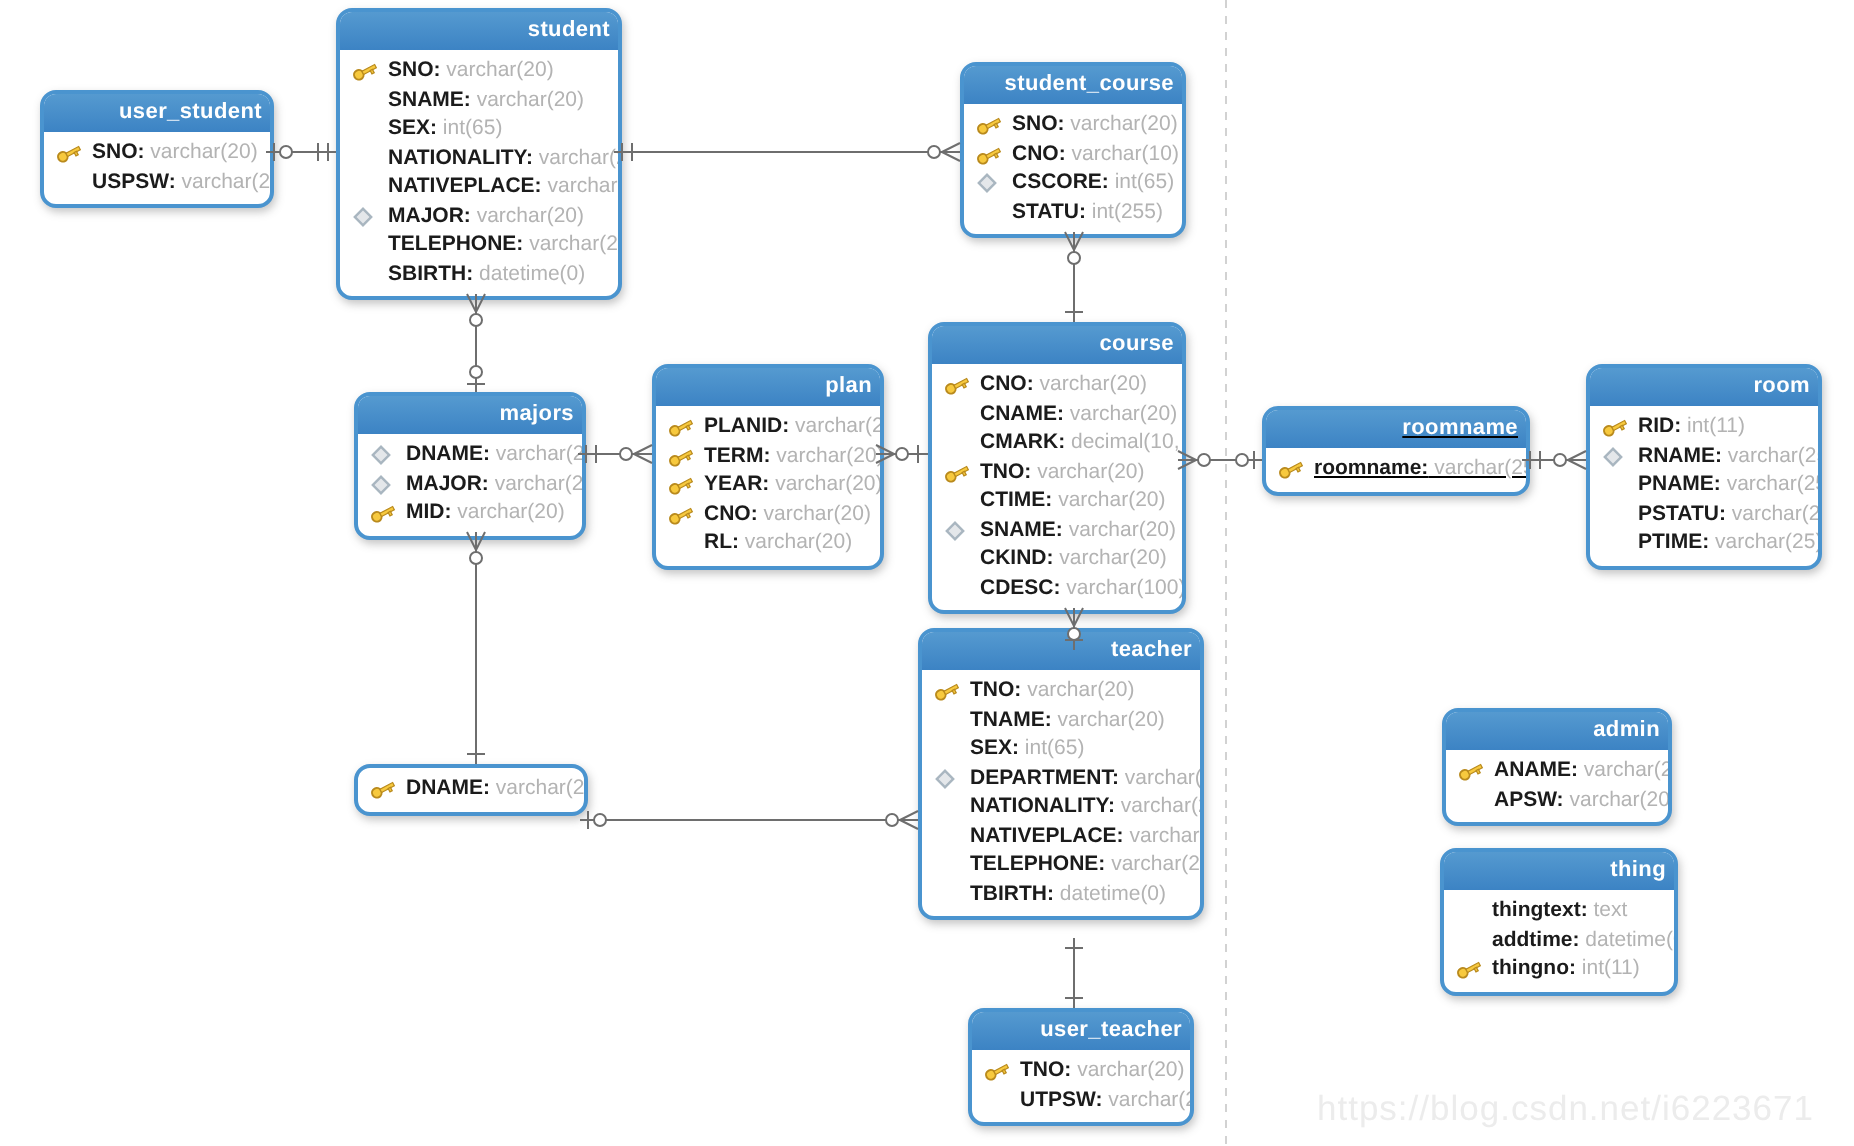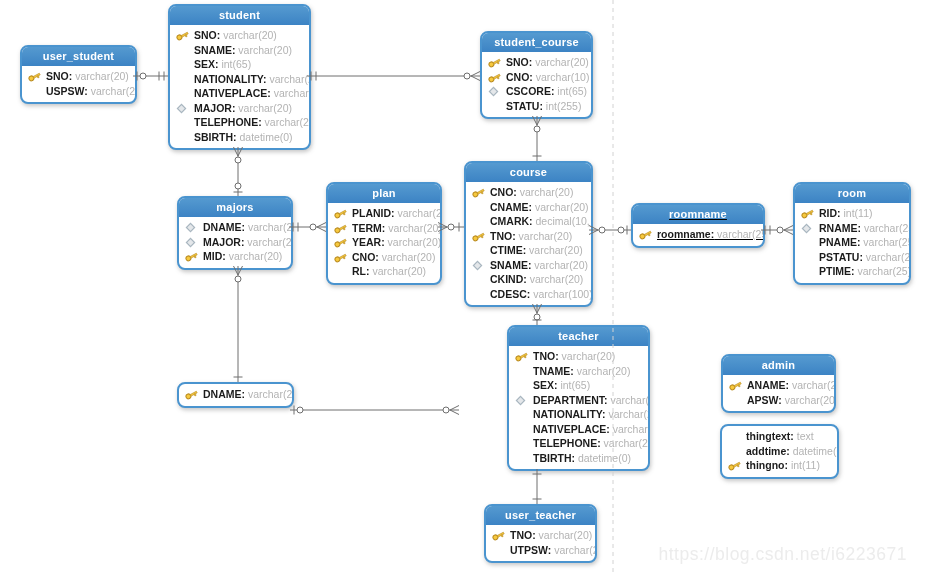--- a/index.html
+++ b/index.html
@@ -23,21 +23,21 @@
     border:2px solid #4a94cf;
     border-radius:8px;
     box-shadow:1px 2px 4px rgba(90,90,90,.35);
     overflow:hidden;
   }
   .entity-header{
     background:linear-gradient(#559ad0,#3c83c4);
     color:#ffffff;
     font-size:11px;
     font-weight:bold;
-    text-align:center;
+    text-align:right;
     padding:3px 4px 4px 4px;
     letter-spacing:.2px;
   }
   .entity-body{
     padding:3px 4px 4px 0;
   }
   .field-row{
     position:relative;
     height:14.5px;
     line-height:14.5px;
@@ -294,21 +294,21 @@
                 </g>
               </svg></span><span class="field-name">RID:</span><span class="field-type"> int(11)</span></div>
           <div class="field-row"><span class="field-icon"><svg width="11" height="11" viewBox="0 0 11 11">
                 <rect x="2.6" y="2.6" width="5.8" height="5.8" transform="rotate(45 5.5 5.5)" fill="#e4e7ea" stroke="#a9b6c0" stroke-width="1.2"></rect>
               </svg></span><span class="field-name">RNAME:</span><span class="field-type"> varchar(25)</span></div>
           <div class="field-row"><span class="field-icon"></span><span class="field-name">PNAME:</span><span class="field-type"> varchar(25)</span></div>
           <div class="field-row"><span class="field-icon"></span><span class="field-name">PSTATU:</span><span class="field-type"> varchar(25)</span></div>
           <div class="field-row"><span class="field-icon"></span><span class="field-name">PTIME:</span><span class="field-type"> varchar(25)</span></div>
         </div>
       </div>
-      <div class="entity" style="left: 459px; top: 325px; width: 139px; margin-left: 48px;">
+      <div class="entity" style="left: 459px; top: 314px; width: 139px;">
         <div class="entity-header">teacher</div>
         <div class="entity-body">
           <div class="field-row"><span class="field-icon"><svg width="14" height="11" viewBox="0 0 14 11">
                 <g transform="rotate(-28 5 7)">
                   <circle cx="3.4" cy="6.6" r="2.4" fill="#f7c93e" stroke="#b98a1d" stroke-width="1"></circle>
                   <rect x="5.6" y="5.8" width="7.2" height="1.8" fill="#f7c93e" stroke="#b98a1d" stroke-width="0.6"></rect>
                   <rect x="9.4" y="7.4" width="1.3" height="1.9" fill="#f7c93e" stroke="#b98a1d" stroke-width="0.6"></rect>
                 </g>
               </svg></span><span class="field-name">TNO:</span><span class="field-type"> varchar(20)</span></div>
           <div class="field-row"><span class="field-icon"></span><span class="field-name">TNAME:</span><span class="field-type"> varchar(20)</span></div>
@@ -340,20 +340,21 @@
                 <g transform="rotate(-28 5 7)">
                   <circle cx="3.4" cy="6.6" r="2.4" fill="#f7c93e" stroke="#b98a1d" stroke-width="1"></circle>
                   <rect x="5.6" y="5.8" width="7.2" height="1.8" fill="#f7c93e" stroke="#b98a1d" stroke-width="0.6"></rect>
                   <rect x="9.4" y="7.4" width="1.3" height="1.9" fill="#f7c93e" stroke="#b98a1d" stroke-width="0.6"></rect>
                 </g>
               </svg></span><span class="field-name">ANAME:</span><span class="field-type"> varchar(20)</span></div>
           <div class="field-row"><span class="field-icon"></span><span class="field-name">APSW:</span><span class="field-type"> varchar(20)</span></div>
         </div>
       </div>
       <div class="entity" style="left: 720px; top: 424px; width: 115px;">
+        <div class="entity-header">thing</div>
         <div class="entity-body">
           <div class="field-row"><span class="field-icon"></span><span class="field-name">thingtext:</span><span class="field-type"> text</span></div>
           <div class="field-row"><span class="field-icon"></span><span class="field-name">addtime:</span><span class="field-type"> datetime(0)</span></div>
           <div class="field-row"><span class="field-icon"><svg width="14" height="11" viewBox="0 0 14 11">
                 <g transform="rotate(-28 5 7)">
                   <circle cx="3.4" cy="6.6" r="2.4" fill="#f7c93e" stroke="#b98a1d" stroke-width="1"></circle>
                   <rect x="5.6" y="5.8" width="7.2" height="1.8" fill="#f7c93e" stroke="#b98a1d" stroke-width="0.6"></rect>
                   <rect x="9.4" y="7.4" width="1.3" height="1.9" fill="#f7c93e" stroke="#b98a1d" stroke-width="0.6"></rect>
                 </g>
               </svg></span><span class="field-name">thingno:</span><span class="field-type"> int(11)</span></div>

